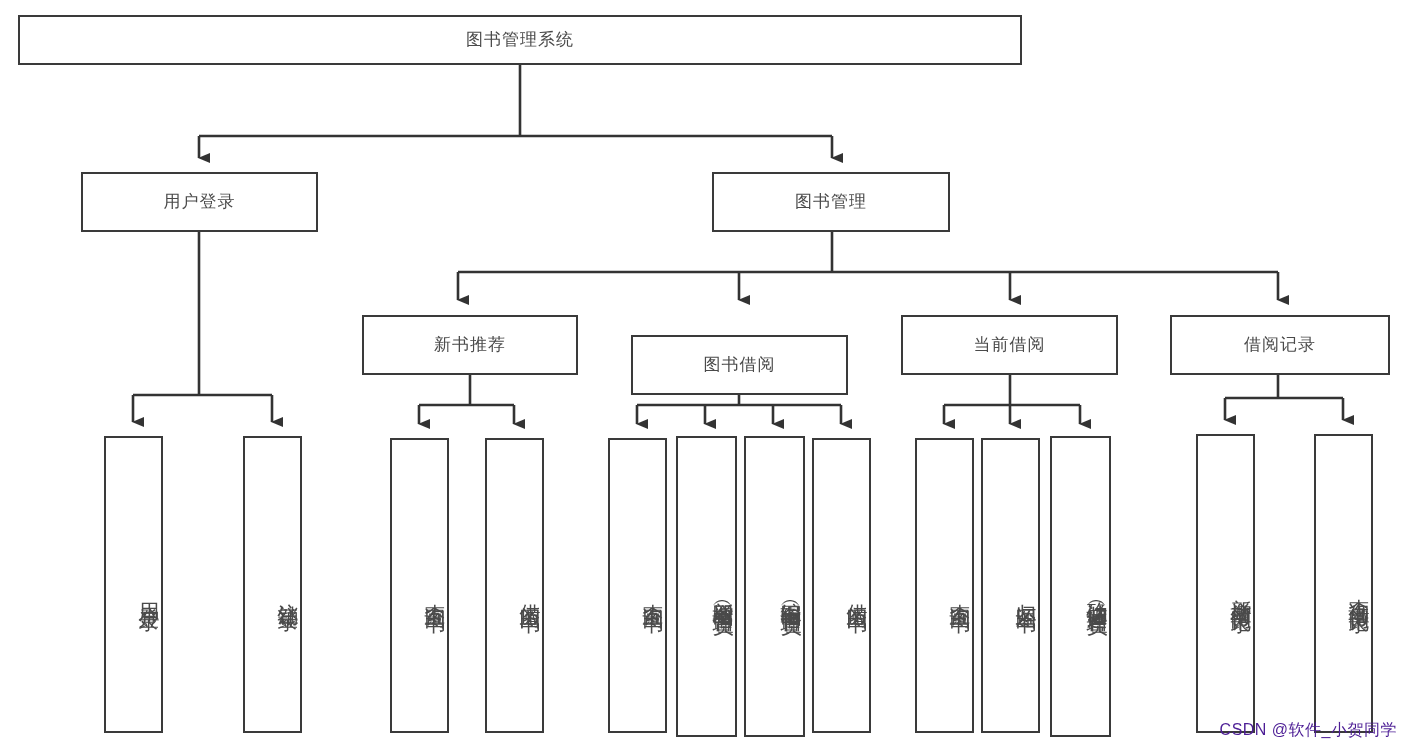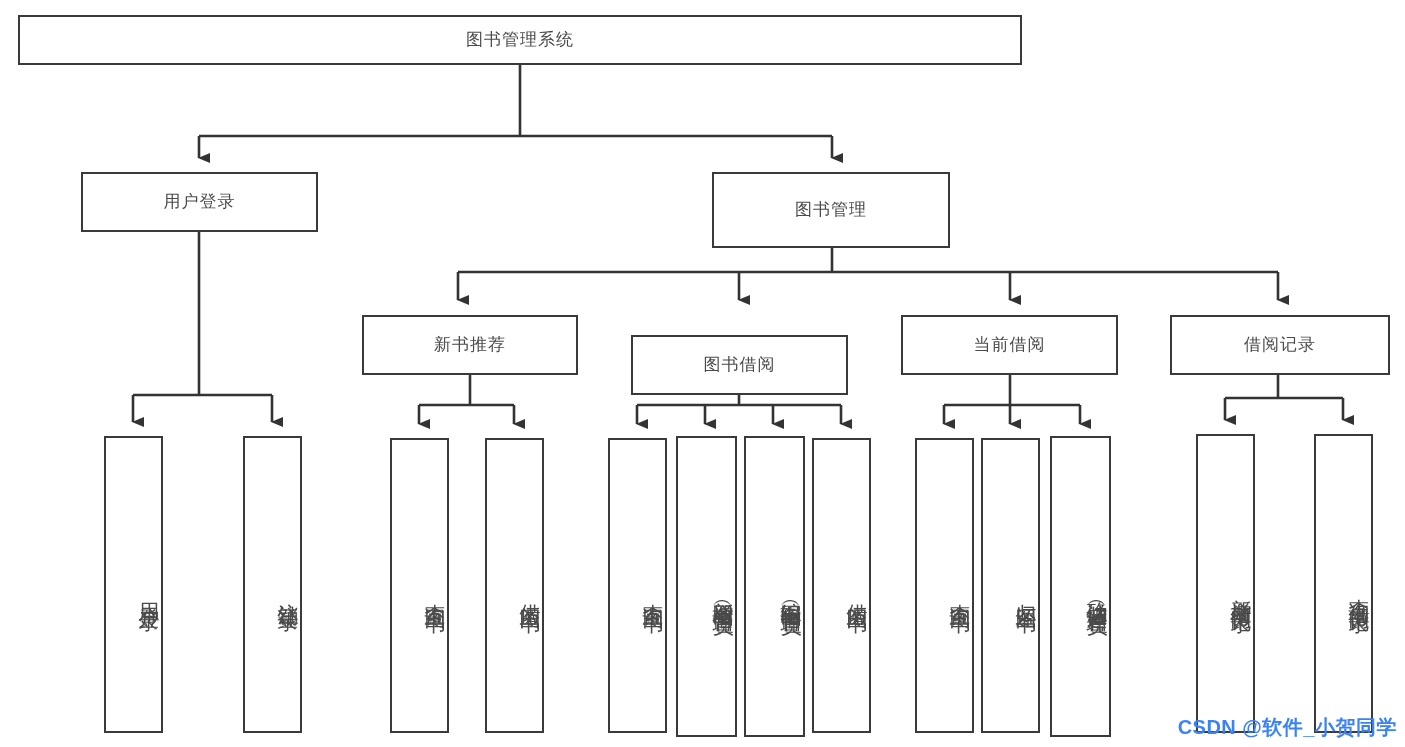--- a/index.html
+++ b/index.html
@@ -8,22 +8,22 @@
   #stage{position:relative;width:1405px;height:747px;background:#ffffff;}
   #wire{position:absolute;left:0;top:0;width:1405px;height:747px;}
   .node{position:absolute;box-sizing:border-box;background:#ffffff;
         border:2.5px solid #3a3a3a;display:flex;align-items:center;
         justify-content:center;color:#4a4a4a;}
   .node.h{font-size:17px;letter-spacing:1px;line-height:1.1;}
   .node.v{writing-mode:vertical-rl;text-orientation:upright;
           font-size:21px;letter-spacing:3px;line-height:1.15;
           padding-top:14px;align-items:flex-start;justify-content:center;}
   .node.v.wide{letter-spacing:2px;}
-  #watermark{position:absolute;right:8px;bottom:6px;font-size:20px;
-             color:#3b82f6;white-space:nowrap;letter-spacing:.5px;font-weight:bold;}
+  #watermark{position:absolute;right:8px;bottom:6px;font-size:16px;
+             color:#4c1d95;white-space:nowrap;letter-spacing:.5px;}
 </style>
 </head>
 <body>
 
 <div id="stage">
 
   <svg id="wire" viewBox="0 0 1405 747" xmlns="http://www.w3.org/2000/svg">
     <defs>
       <marker id="ah" markerWidth="10" markerHeight="12" refX="5" refY="11" orient="auto" markerUnits="userSpaceOnUse">
         <path d="M0,0 L10,0 L5,12 Z" fill="#333333"></path>
@@ -69,21 +69,21 @@
       <path d="M1278,375 L1278,398"></path>
       <path d="M1225,398 L1343,398"></path>
       <path d="M1225,398 L1225,420" marker-end="url(#ah)"></path>
       <path d="M1343,398 L1343,420" marker-end="url(#ah)"></path>
     </g>
   </svg>
 
   <div class="node h" style="left:18px;top:15px;width:1004px;height:50px;">图书管理系统</div>
 
   <div class="node h" style="left:81px;top:172px;width:237px;height:60px;">用户登录</div>
-  <div class="node h" style="left:712px;top:172px;width:238px;height:76px;">图书管理</div>
+  <div class="node h" style="left:712px;top:172px;width:238px;height:60px;">图书管理</div>
 
   <div class="node h" style="left:362px;top:315px;width:216px;height:60px;">新书推荐</div>
   <div class="node h" style="left:631px;top:315px;width:217px;height:60px;margin-top:20px;">图书借阅</div>
   <div class="node h" style="left:1170px;top:315px;width:220px;height:60px;">借阅记录</div>
   <div class="node h" style="left:901px;top:315px;width:217px;height:60px;">当前借阅</div>
 
   <div class="node v" style="left:104px;top:436px;width:59px;height:297px;">用户登录</div>
   <div class="node v" style="left:243px;top:436px;width:59px;height:297px;">注销登录</div>
 
   <div class="node v" style="left:390px;top:438px;width:59px;height:295px;">查询图书</div>

